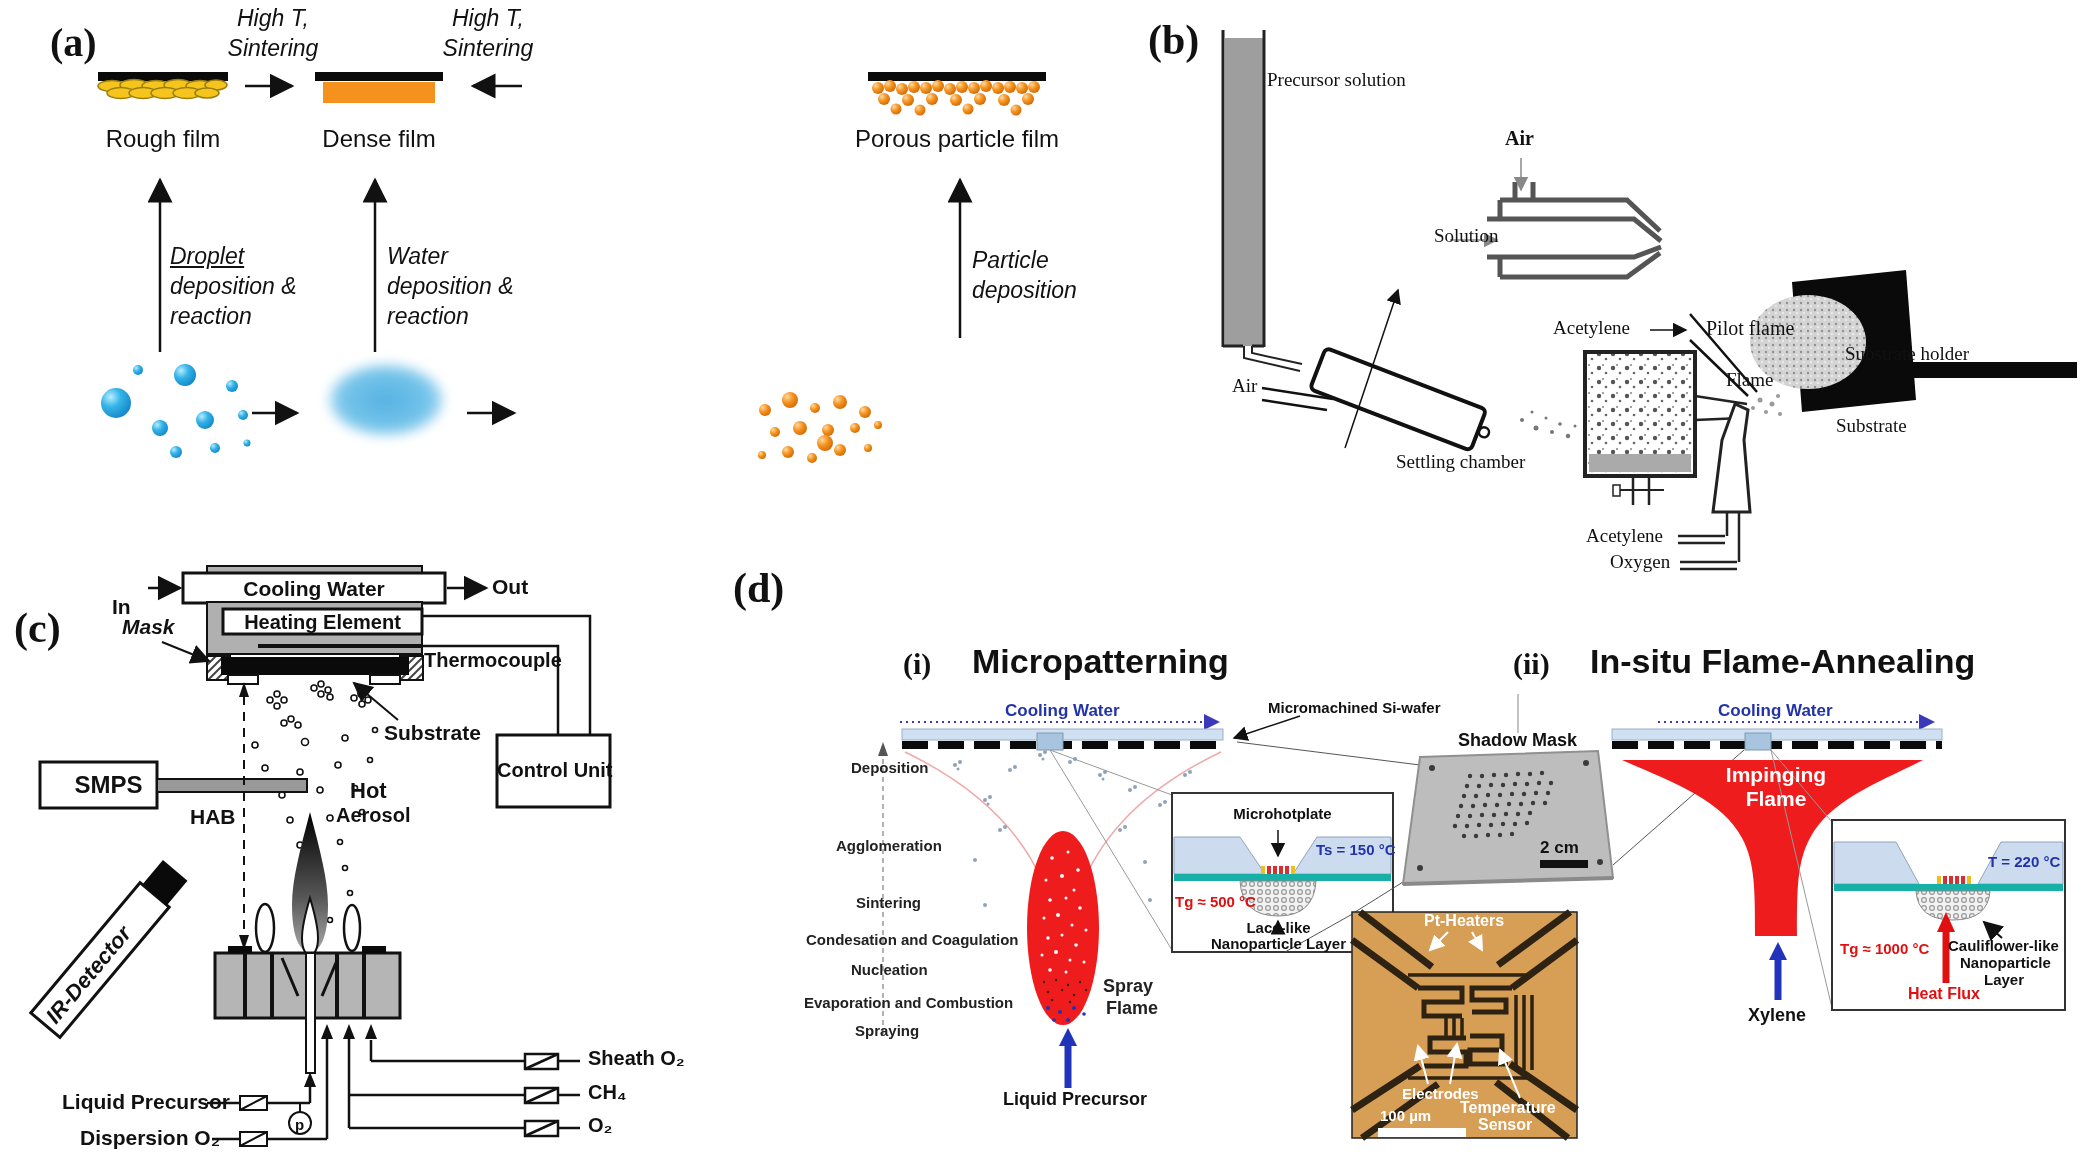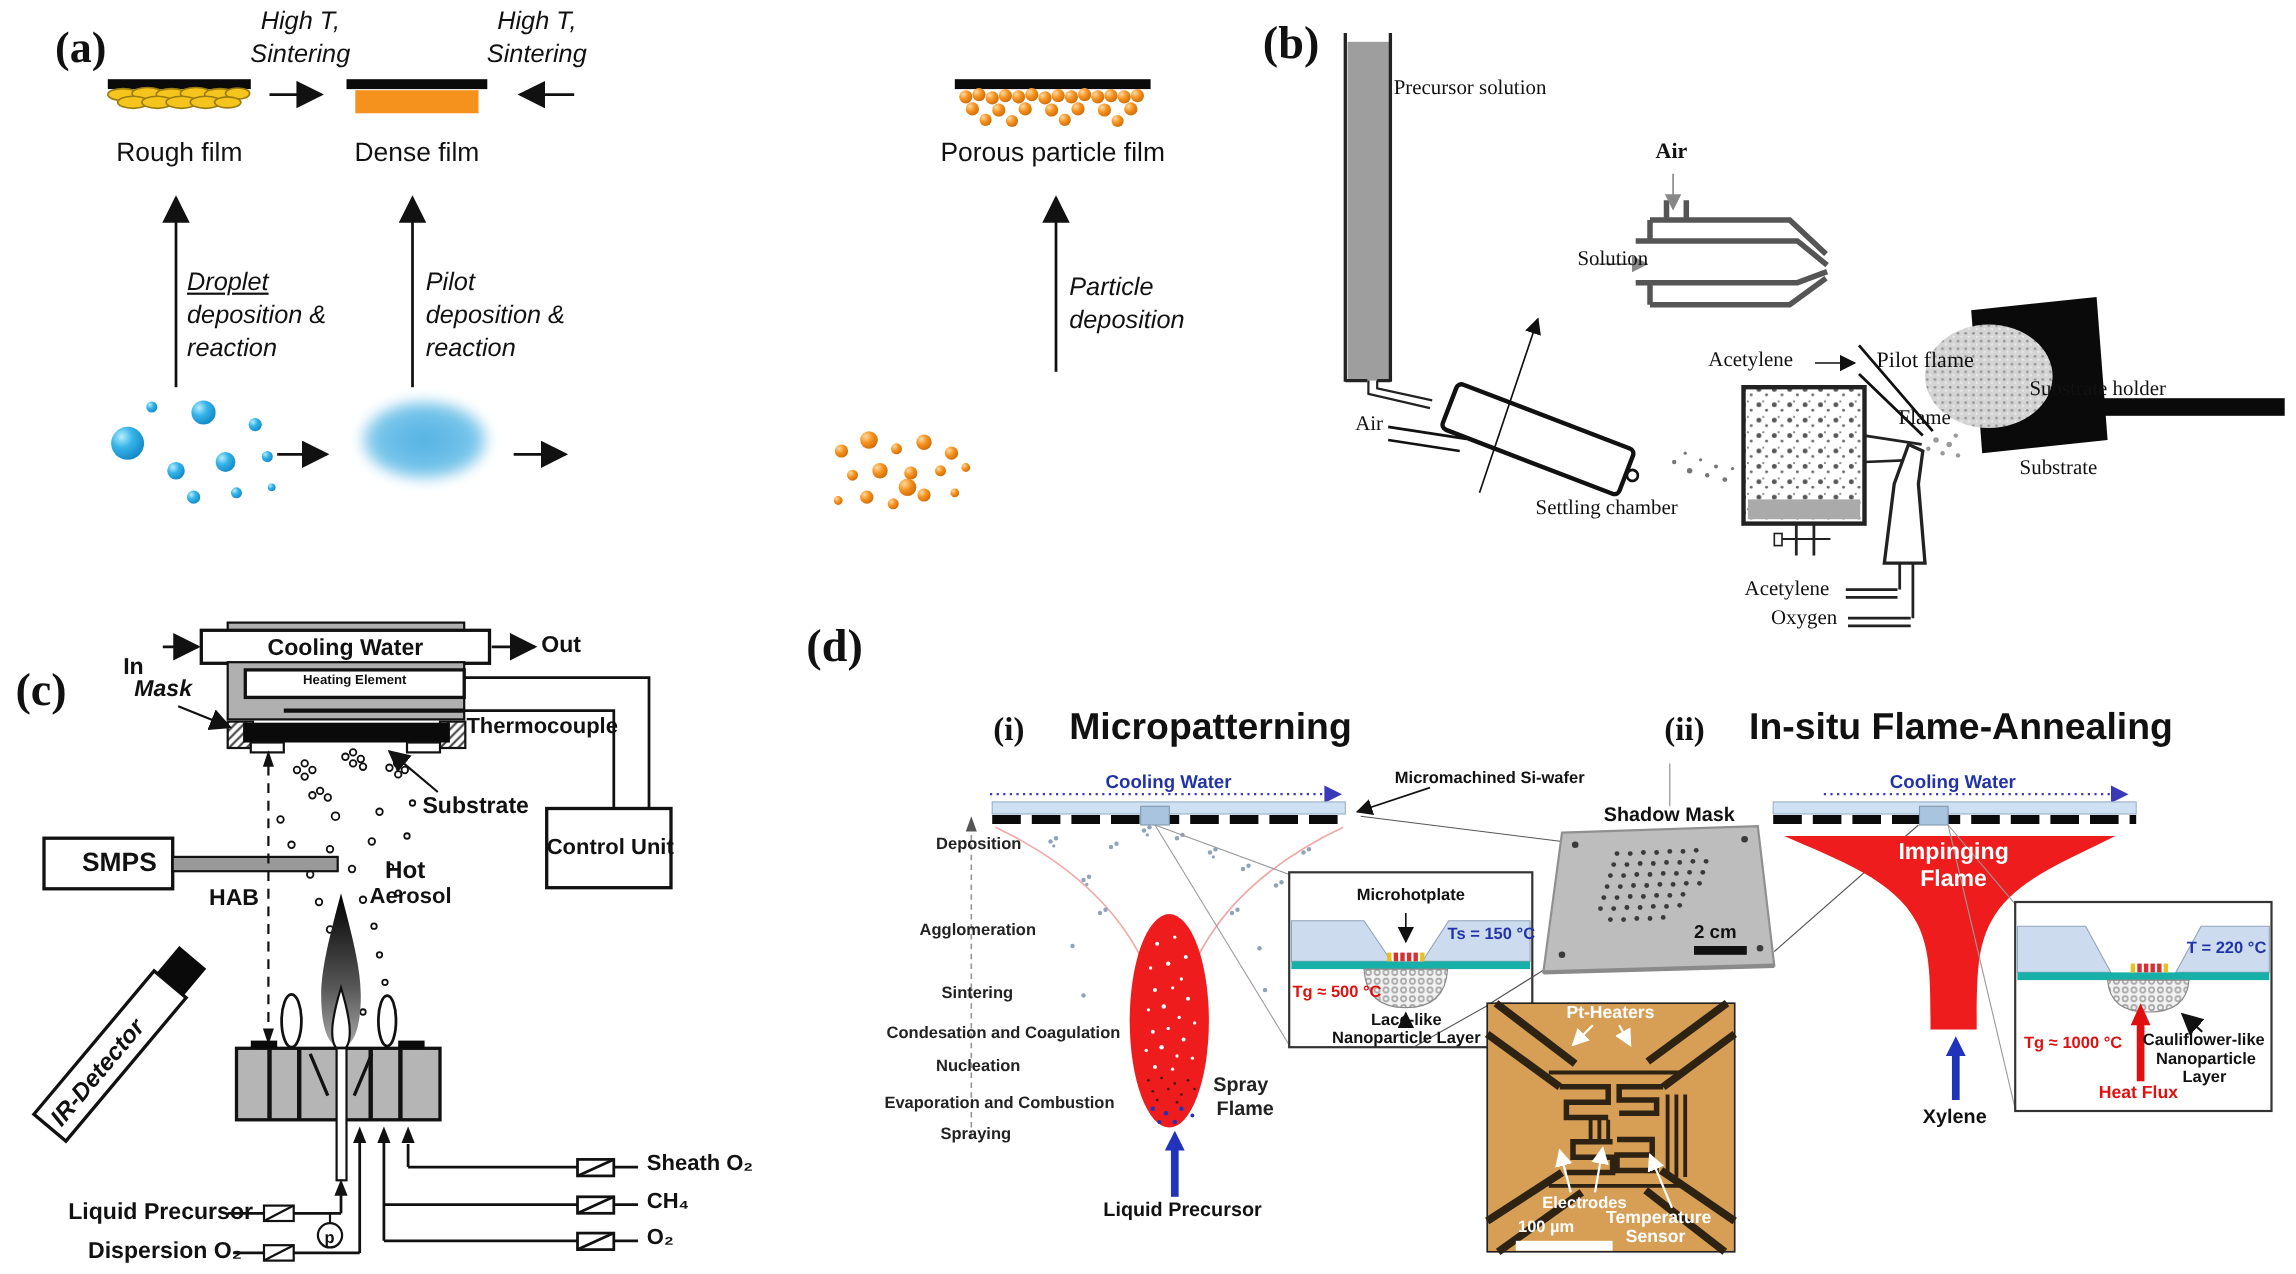--- a/index.html
+++ b/index.html
@@ -554,21 +554,21 @@
 <div class="lbl i ctr" style="left:203px;top:6px;width:140px;font-size:23px;">High T,</div>
 <div class="lbl i ctr" style="left:203px;top:36px;width:140px;font-size:23px;">Sintering</div>
 <div class="lbl i ctr" style="left:418px;top:6px;width:140px;font-size:23px;">High T,</div>
 <div class="lbl i ctr" style="left:418px;top:36px;width:140px;font-size:23px;">Sintering</div>
 <div class="lbl ctr" style="left:98px;top:126px;width:130px;font-size:24px;">Rough film</div>
 <div class="lbl ctr" style="left:315px;top:126px;width:128px;font-size:24px;">Dense film</div>
 <div class="lbl ctr" style="left:842px;top:126px;width:230px;font-size:24px;">Porous particle film</div>
 <div class="lbl i" style="left:170px;top:244px;font-size:23px;text-decoration:underline;">Droplet</div>
 <div class="lbl i" style="left:170px;top:274px;font-size:23px;">deposition &amp;</div>
 <div class="lbl i" style="left:170px;top:304px;font-size:23px;">reaction</div>
-<div class="lbl i" style="left:387px;top:244px;font-size:23px;">Pilot</div>
+<div class="lbl i" style="left:387px;top:244px;font-size:23px;">Water</div>
 <div class="lbl i" style="left:387px;top:274px;font-size:23px;">deposition &amp;</div>
 <div class="lbl i" style="left:387px;top:304px;font-size:23px;">reaction</div>
 <div class="lbl i" style="left:972px;top:248px;font-size:23px;">Particle</div>
 <div class="lbl i" style="left:972px;top:278px;font-size:23px;">deposition</div>
 
 <div class="lbl serif b" style="left:1148px;top:18px;font-size:42px;">(b)</div>
 <div class="lbl serif" style="left:1267px;top:70px;font-size:19px;">Precursor solution</div>
 <div class="lbl serif b" style="left:1505px;top:128px;font-size:20px;">Air</div>
 <div class="lbl serif" style="left:1434px;top:226px;font-size:19px;">Solution</div>
 <div class="lbl serif" style="left:1232px;top:376px;font-size:19px;">Air</div>
@@ -578,21 +578,21 @@
 <div class="lbl serif" style="left:1726px;top:370px;font-size:19px;">Flame</div>
 <div class="lbl serif" style="left:1845px;top:344px;font-size:19px;">Substrate holder</div>
 <div class="lbl serif" style="left:1836px;top:416px;font-size:19px;">Substrate</div>
 <div class="lbl serif" style="left:1586px;top:526px;font-size:19px;">Acetylene</div>
 <div class="lbl serif" style="left:1610px;top:552px;font-size:19px;">Oxygen</div>
 
 <div class="lbl serif b" style="left:14px;top:606px;font-size:42px;">(c)</div>
 <div class="lbl b" style="left:112px;top:596px;font-size:21px;">In</div>
 <div class="lbl b" style="left:492px;top:576px;font-size:21px;">Out</div>
 <div class="lbl b ctr" style="left:183px;top:578px;width:262px;font-size:21px;">Cooling Water</div>
-<div class="lbl b ctr" style="left:223px;top:612px;width:199px;font-size:12px;">Heating Element</div>
+<div class="lbl b ctr" style="left:223px;top:612px;width:199px;font-size:20px;">Heating Element</div>
 <div class="lbl b" style="left:122px;top:616px;font-size:21px;font-style:italic;">Mask</div>
 <div class="lbl b" style="left:424px;top:650px;font-size:20px;">Thermocouple</div>
 <div class="lbl b" style="left:384px;top:722px;font-size:21px;">Substrate</div>
 <div class="lbl b ctr" style="left:497px;top:760px;width:113px;font-size:20px;">Control Unit</div>
 <div class="lbl b ctr" style="left:40px;top:772px;width:137px;font-size:24px;">SMPS</div>
 <div class="lbl b" style="left:190px;top:806px;font-size:21px;">HAB</div>
 <div class="lbl b" style="left:350px;top:779px;font-size:22px;">Hot</div>
 <div class="lbl b" style="left:336px;top:805px;font-size:20px;">Aerosol</div>
 <div class="lbl b" style="left:62px;top:1091px;font-size:21px;">Liquid Precursor</div>
 <div class="lbl b" style="left:80px;top:1127px;font-size:21px;">Dispersion O₂</div>

